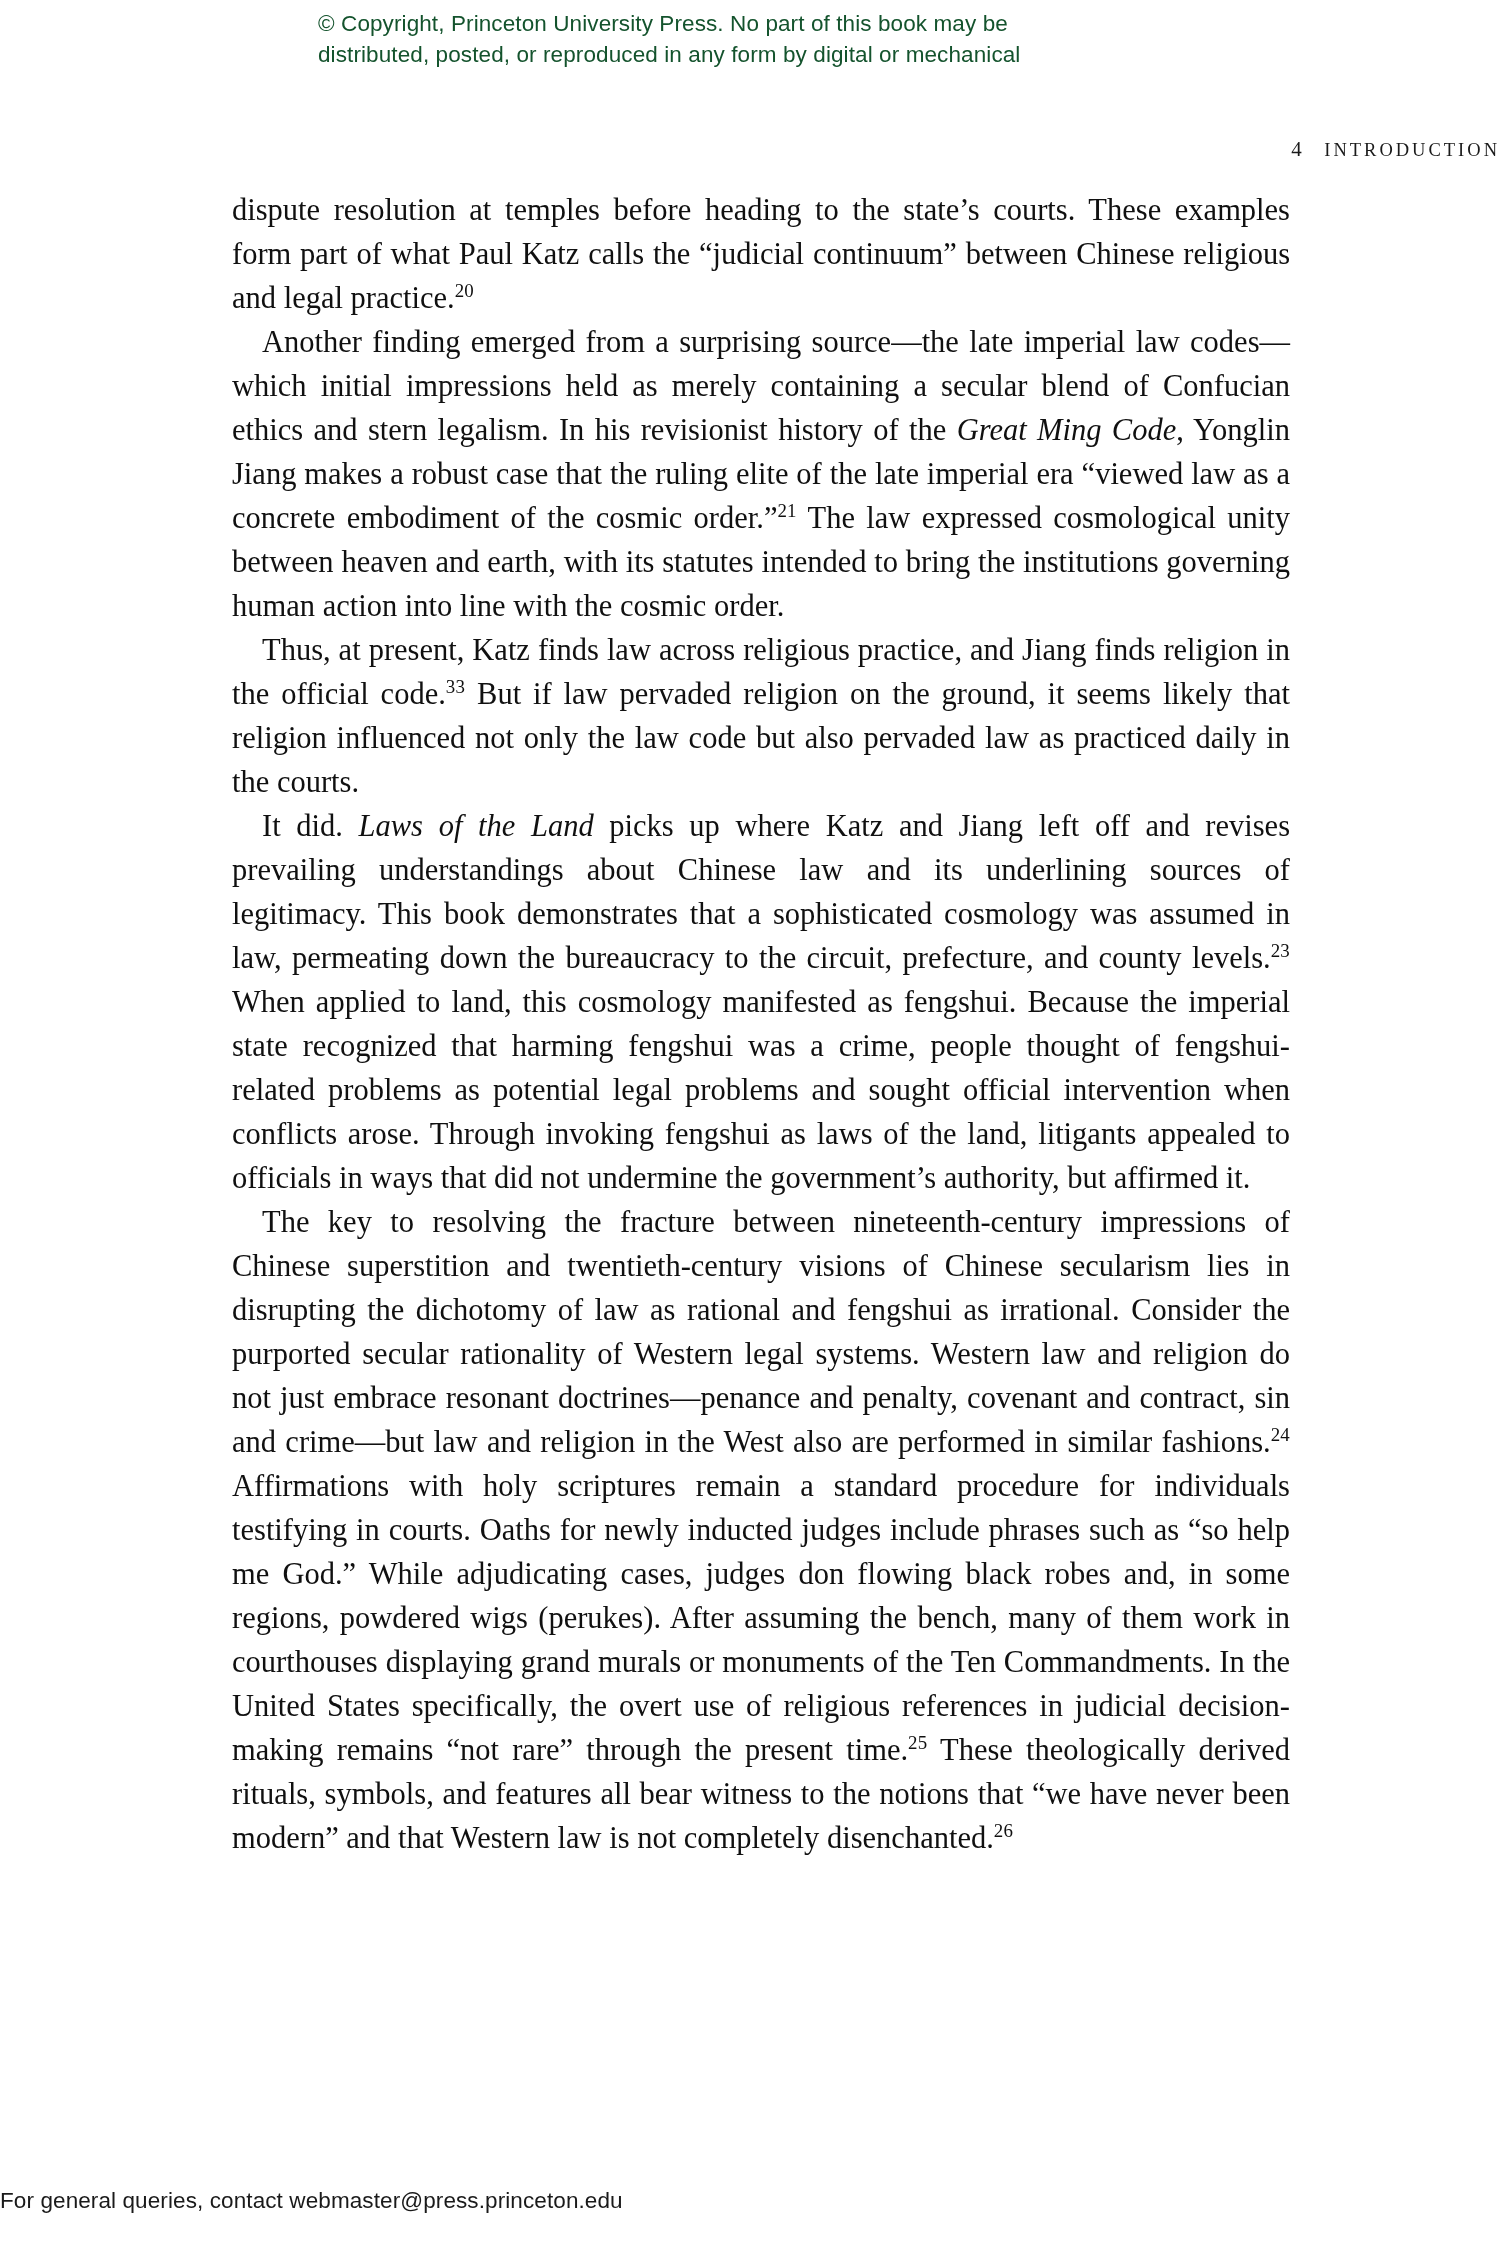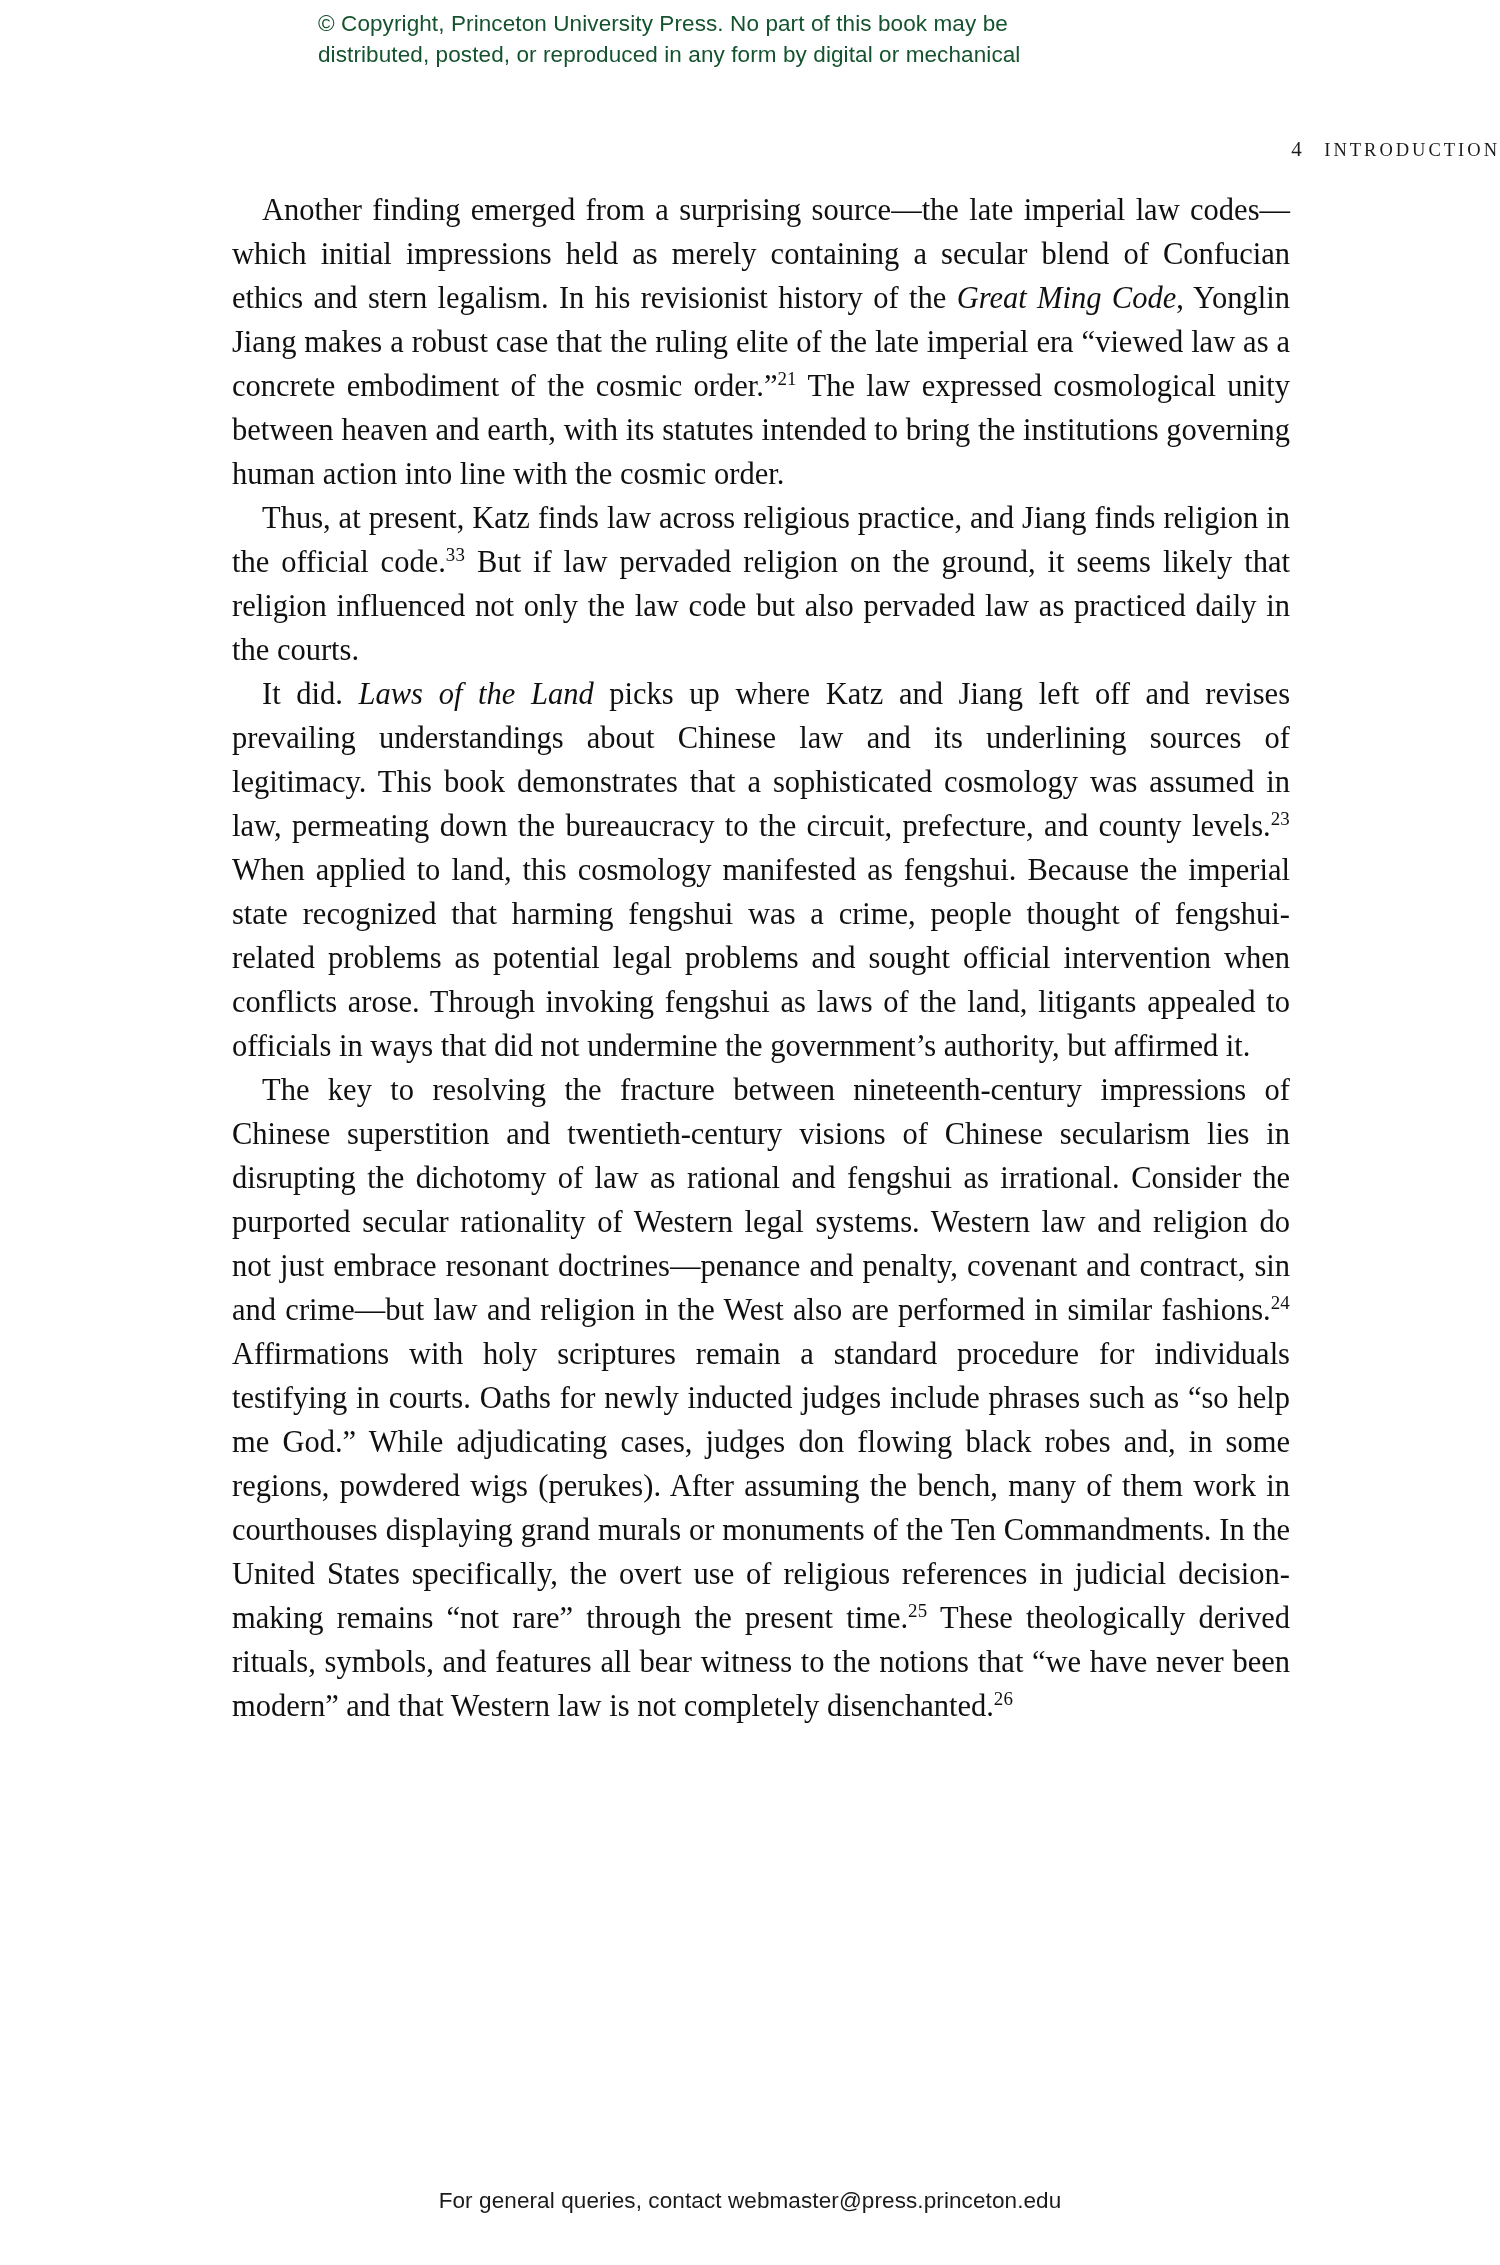--- a/index.html
+++ b/index.html
@@ -84,40 +84,41 @@
     line-height: 0;
     letter-spacing: 0.2px;
   }
 
   
   .page-footer {
     position: absolute;
     left: 0;
     top: 2188px;
     width: 1500px;
-    text-align: center;
+    text-align: left;
     font-family: "Liberation Sans", "DejaVu Sans", sans-serif;
     font-size: 22.5px;
     color: #1a1a1a;
     letter-spacing: 0.1px;
   }
 </style>
 </head>
 <body>
 
 <div class="copyright-notice">
   <span class="cline">© Copyright, Princeton University Press. No part of this book may be</span>
   <span class="cline">distributed, posted, or reproduced in any form by digital or mechanical</span>
 </div>
 
 <div class="running-head">
   <span class="folio">4</span><span class="head-label">INTRODUCTION</span>
 </div>
 
 <div class="text-block" id="body-text-block">
+    <p class="para"><span>dispute resolution at temples before heading to the state’s courts. These examples form part of what Paul Katz calls the “judicial continuum” between Chinese religious and legal practice.</span><sup class="fn">20</sup></p>
     <p class="para indent"><span>Another finding emerged from a surprising source—the late imperial law codes—which initial impressions held as merely containing a secular blend of Confucian ethics and stern legalism. In his revisionist history of the </span><i>Great Ming Code</i><span>, Yonglin Jiang makes a robust case that the ruling elite of the late imperial era “viewed law as a concrete embodiment of the cosmic order.”</span><sup class="fn">21</sup><span> The law expressed cosmological unity between heaven and earth, with its stat­utes intended to bring the institutions governing human action into line with the cosmic order.</span></p>
     <p class="para indent"><span>Thus, at present, Katz finds law across religious practice, and Jiang finds religion in the official code.</span><sup class="fn">33</sup><span> But if law pervaded religion on the ground, it seems likely that religion influenced not only the law code but also pervaded law as practiced daily in the courts.</span></p>
     <p class="para indent"><span>It did. </span><i>Laws of the Land</i><span> picks up where Katz and Jiang left off and revises prevailing understandings about Chinese law and its underlining sources of legitimacy. This book demonstrates that a sophisticated cosmology was as­sumed in law, permeating down the bureaucracy to the circuit, prefecture, and county levels.</span><sup class="fn">23</sup><span> When applied to land, this cosmology manifested as fengshui. Because the imperial state recognized that harming fengshui was a crime, people thought of fengshui-related problems as potential legal problems and sought official intervention when conflicts arose. Through invoking fengshui as laws of the land, litigants appealed to officials in ways that did not under­mine the government’s authority, but affirmed it.</span></p>
     <p class="para indent"><span>The key to resolving the fracture between nineteenth-century impressions of Chinese superstition and twentieth-century visions of Chinese secularism lies in disrupting the dichotomy of law as rational and fengshui as irrational. Consider the purported secular rationality of Western legal systems. Western law and religion do not just embrace resonant doctrines—penance and penalty, covenant and contract, sin and crime—but law and religion in the West also are performed in similar fashions.</span><sup class="fn">24</sup><span> Affirmations with holy scriptures remain a standard procedure for individuals testifying in courts. Oaths for newly in­ducted judges include phrases such as “so help me God.” While adjudicating cases, judges don flowing black robes and, in some regions, powdered wigs (perukes). After assuming the bench, many of them work in courthouses dis­playing grand murals or monuments of the Ten Commandments. In the United States specifically, the overt use of religious references in judicial decision-making remains “not rare” through the present time.</span><sup class="fn">25</sup><span> These theologically de­rived rituals, symbols, and features all bear witness to the notions that “we have never been modern” and that Western law is not completely disenchanted.</span><sup class="fn">26</sup></p>
   </div>
 
 <div class="page-footer">
   <span>For general queries, contact webmaster@press.princeton.edu</span>
 </div>
 

